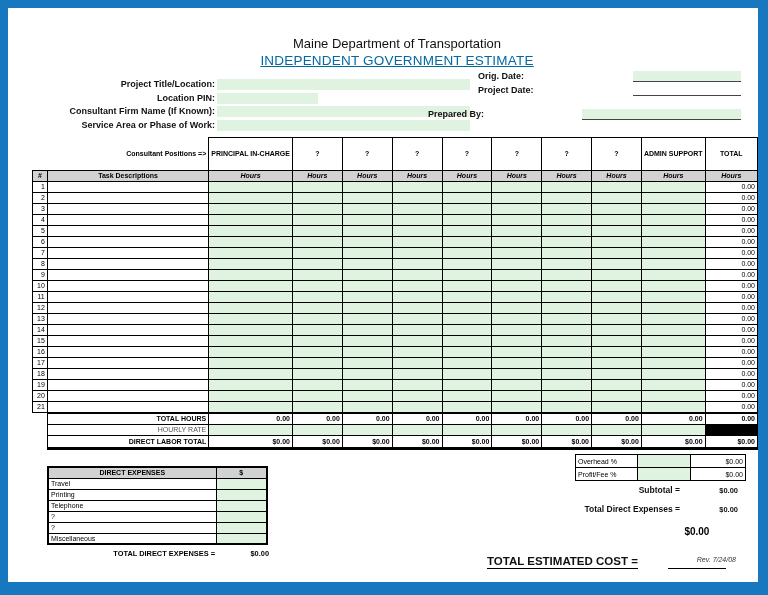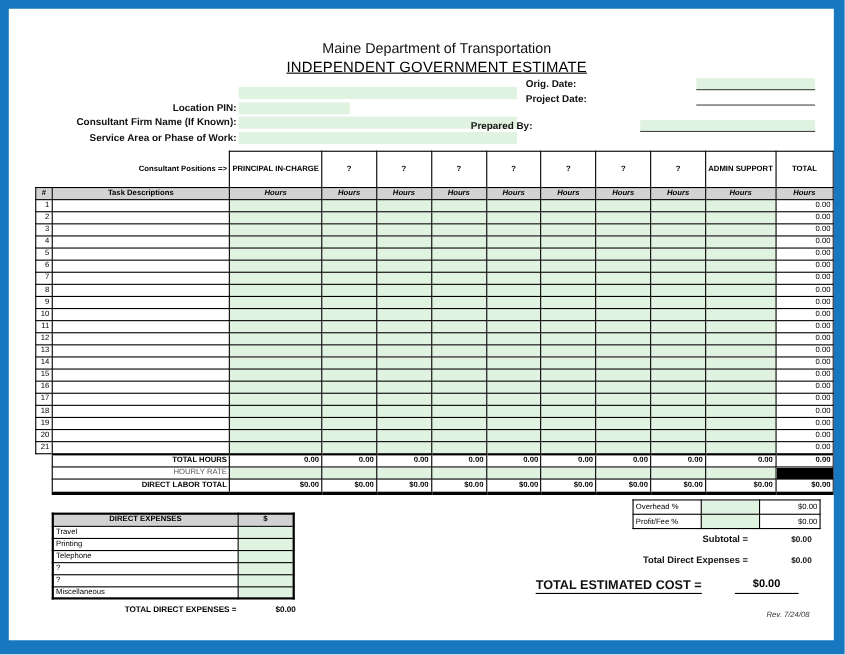--- a/index.html
+++ b/index.html
@@ -3,21 +3,21 @@
 <meta charset="utf-8">
 <style>
   * { margin:0; padding:0; box-sizing:border-box; }
   html,body { width:768px; height:595px; font-family:"Liberation Sans", sans-serif; background:#fff; }
   .page { position:relative; width:768px; height:595px; background:#fff;
           border:8px solid #1878bf; border-right-width:10px; border-bottom-width:13px; overflow:hidden; }
   .abs { position:absolute; }
 
   
   .title1 { left:0; right:0; top:28px; text-align:center; padding-left:28px; font-size:13px; color:#111; }
-  .title2 { left:0; right:0; top:45px; text-align:center; padding-left:28px; font-size:13.5px; color:#000000;
+  .title2 { left:0; right:0; top:45px; text-align:center; padding-left:28px; font-size:13.5px; color:#0369a1;
             text-decoration:underline; letter-spacing:.2px; }
 
   
   .flabel { left:0; width:207px; text-align:right; font-weight:bold; font-size:9px; height:13px; line-height:13px; color:#111; }
   .rlabel { text-align:left; font-weight:bold; font-size:9px; height:13px; line-height:13px; color:#111; }
   .field  { height:11px; }
   .green  { background:#e0f3e0; }
   .uline  { border-bottom:1.3px solid #444; }
 
   
@@ -52,21 +52,21 @@
   
   .adj { left:567px; top:446px; border-collapse:collapse; table-layout:fixed; position:absolute; }
   .adj td { border:1px solid #000; height:13px; font-size:7px; line-height:1; padding:0 2px; overflow:hidden; white-space:nowrap; }
   .adj-label { font-size:7.2px; }
   .adj-amt { text-align:right; padding-right:3px; }
 
   
   .sumline { display:flex; justify-content:flex-end; align-items:flex-end; }
   .sum-label { font-weight:bold; font-size:8.5px; color:#111; }
   .sum-value { width:58px; text-align:right; font-weight:bold; font-size:7.5px; color:#111; }
-  .tec-label { font-weight:bold; font-size:11.5px; border-bottom:1.8px solid #000; padding-bottom:1px; color:#111; }
+  .tec-label { font-weight:bold; font-size:11.5px; border-bottom:1.8px solid #000; padding-bottom:1px; color:#111;margin-top:29px; }
   .tec-value { font-weight:bold; font-size:10px; border-bottom:1.8px solid #000; padding-bottom:1px;
                width:58px; text-align:center; margin-left:30px; }
 
   
   .exp { left:39px; top:458px; border-collapse:collapse; table-layout:fixed; position:absolute; border:2px solid #000; }
   .exp td { border:1px solid #000; font-size:7px; line-height:1; padding:0 2px; height:11px; overflow:hidden; white-space:nowrap; }
   .exp-head { background:#d2d2d2; font-weight:bold; text-align:center; height:13px; font-size:7px; }
   .exp-total { display:flex; justify-content:flex-end; align-items:baseline; }
   .exp-total .lab { font-weight:bold; font-size:7.4px; }
   .exp-total .val { width:54px; text-align:right; font-weight:bold; font-size:7.4px; }
@@ -74,20 +74,21 @@
   .rev { font-style:italic; font-size:7px; color:#333; }
 </style>
 </head>
 <body>
 
 <div class="page">
 
   <div class="abs title1">Maine Department of Transportation</div>
   <div class="abs title2">INDEPENDENT GOVERNMENT ESTIMATE</div>
 
+  <div class="abs flabel" style="top:70px">Project Title/Location:</div>
   <div class="abs flabel" style="top:83.5px">Location PIN:</div>
   <div class="abs flabel" style="top:110.5px">Service Area or Phase of Work:</div>
   <div class="abs flabel" style="top:97px">Consultant Firm Name (If Known):</div>
 
   <div class="abs field green" style="left:209px;top:71px;width:253px"></div>
   <div class="abs field green" style="left:209px;top:84.5px;width:101px"></div>
   <div class="abs field green" style="left:209px;top:98px;width:253px"></div>
   <div class="abs field green" style="left:209px;top:111.5px;width:253px"></div>
 
   <div class="abs rlabel" style="left:470px;top:62px;width:152px">Orig. Date:</div>

